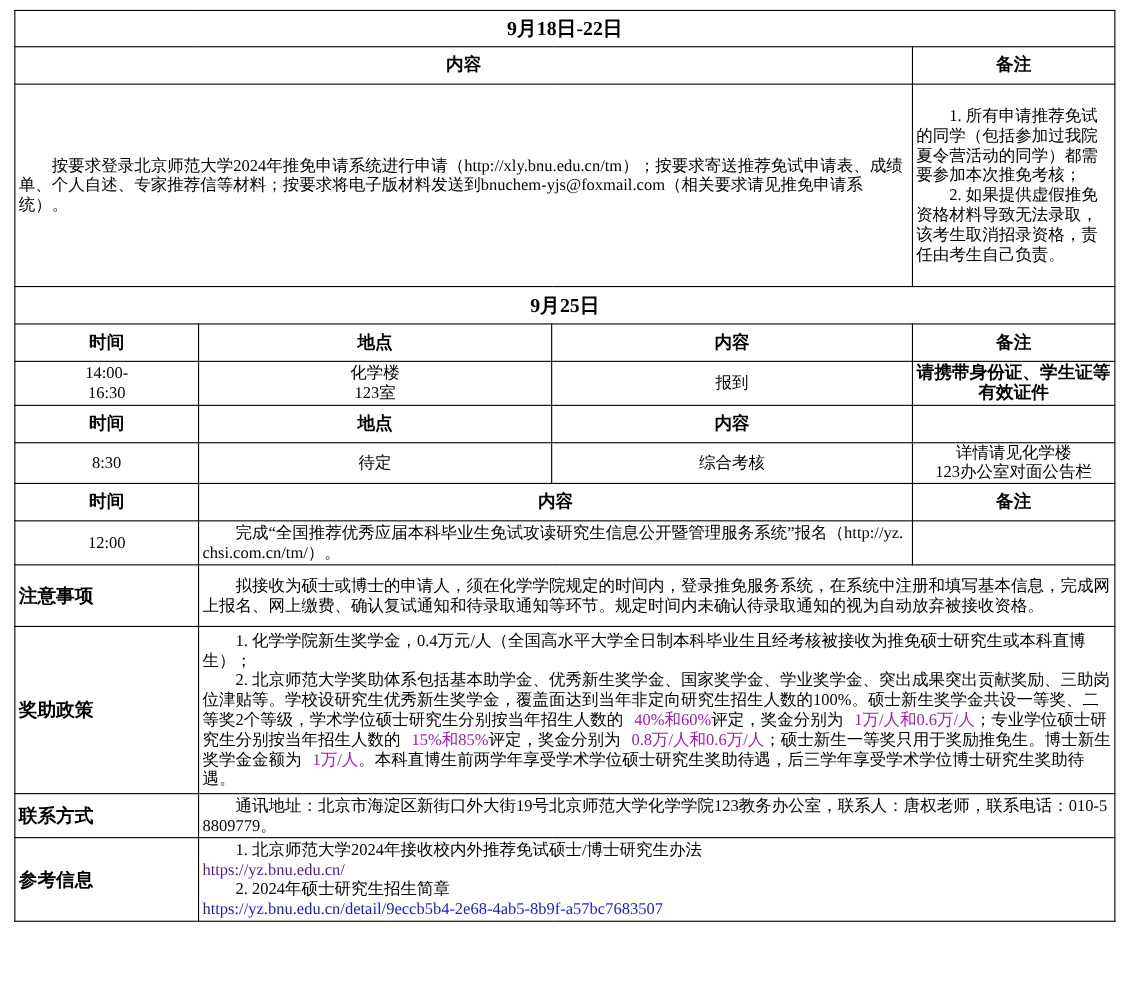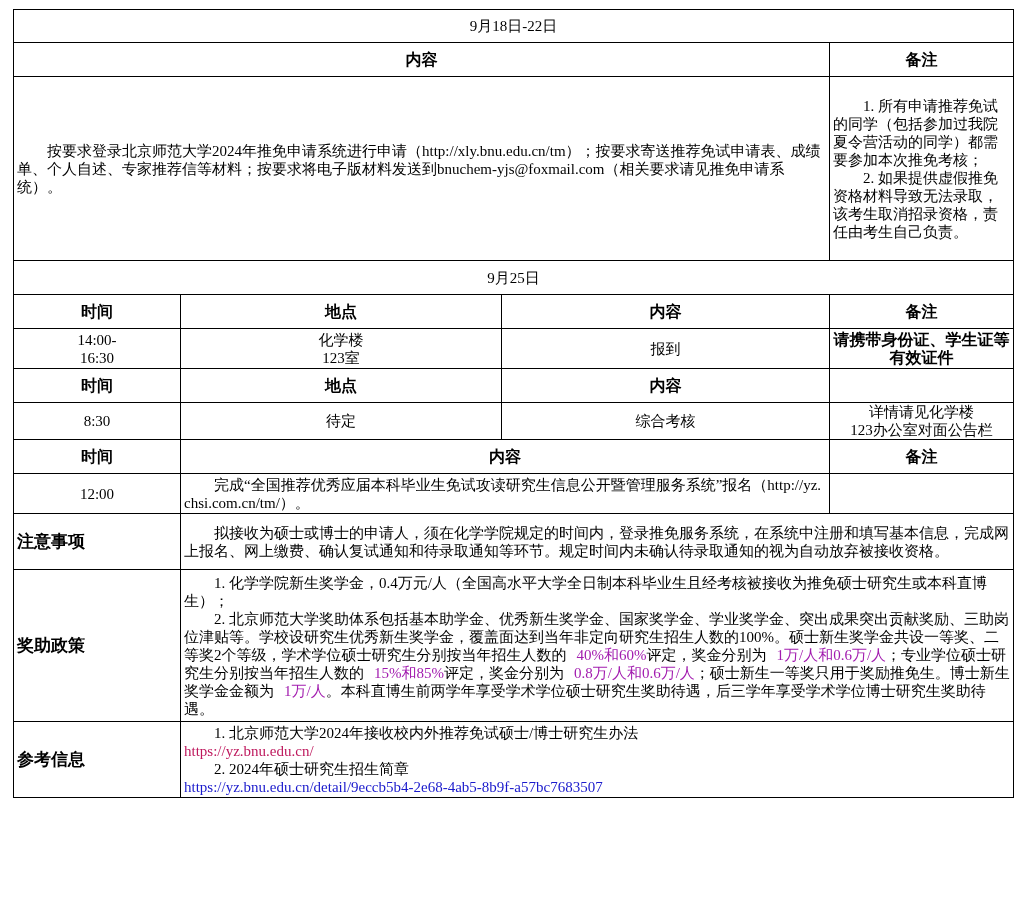--- a/index.html
+++ b/index.html
@@ -10,27 +10,27 @@
     width: 1000px; border-collapse: collapse; table-layout: fixed;
     font-size: 15px; line-height: 18px;
   }
   table.sched td {
     border: 1.5px solid #000; padding: 0 3px; vertical-align: middle;
     word-break: break-all;
   }
   .c { text-align: center; }
   .b { font-weight: bold; }
   .hb { font-weight: bold; font-size: 16px; text-align: center; font-family: Liberation Serif, serif; }
-  .date { font-weight: normal; font-size: 15px; text-align: center; }
+  .date { font-weight: bold; font-size: 18px; text-align: center; }
   .lbl { font-weight: bold; font-size: 17px; }
   .p { text-indent: 2em; margin: 0; }
   .note p { margin: 0; }
   .hl { color: #a21caf; margin-left: 10px; }
   .link { color: #1a1acc; }
-  .plain-link { color: #be185d; }
+  .plain-link { color: #4c1d95; }
 </style>
 </head>
 <body>
 
 <table class="sched">
   <colgroup>
     <col style="width:167px">
     <col style="width:321px">
     <col style="width:328px">
     <col style="width:184px">
@@ -113,20 +113,26 @@
   </tr>
 
   <tr style="height:152px">
     <td class="lbl">奖助政策</td>
     <td colspan="3">
       <p class="p">1. 化学学院新生奖学金，0.4万元/人（全国高水平大学全日制本科毕业生且经考核被接收为推免硕士研究生或本科直博生）；</p>
       <p class="p"><span>2. 北京师范大学奖助体系包括基本助学金、优秀新生奖学金、国家奖学金、学业奖学金、突出成果突出贡献奖励、三助岗位津贴等。学校设研究生优秀新生奖学金，覆盖面达到当年非定向研究生招生人数的100%。硕士新生奖学金共设一等奖、二等奖2个等级，学术学位硕士研究生分别按当年招生人数的</span><span class="hl">40%和60%</span><span>评定，奖金分别为</span><span class="hl">1万/人和0.6万/人</span><span>；专业学位硕士研究生分别按当年招生人数的</span><span class="hl">15%和85%</span><span>评定，奖金分别为</span><span class="hl">0.8万/人和0.6万/人</span><span>；硕士新生一等奖只用于奖励推免生。博士新生奖学金金额为</span><span class="hl">1万/人</span><span>。本科直博生前两学年享受学术学位硕士研究生奖助待遇，后三学年享受学术学位博士研究生奖助待遇。</span></p>
     </td>
   </tr>
 
+  <tr style="height:40px">
+    <td class="lbl">联系方式</td>
+    <td colspan="3">
+      <p class="p">通讯地址：北京市海淀区新街口外大街19号北京师范大学化学学院123教务办公室，联系人：唐权老师，联系电话：010-58809779。</p>
+    </td>
+  </tr>
 
   <tr style="height:76px">
     <td class="lbl">参考信息</td>
     <td colspan="3">
       <p class="p">1. 北京师范大学2024年接收校内外推荐免试硕士/博士研究生办法</p>
       <div><a class="plain-link">https://yz.bnu.edu.cn/</a></div>
       <p class="p">2. 2024年硕士研究生招生简章</p>
       <div><a class="link">https://yz.bnu.edu.cn/detail/9eccb5b4-2e68-4ab5-8b9f-a57bc7683507</a></div>
     </td>
   </tr>

